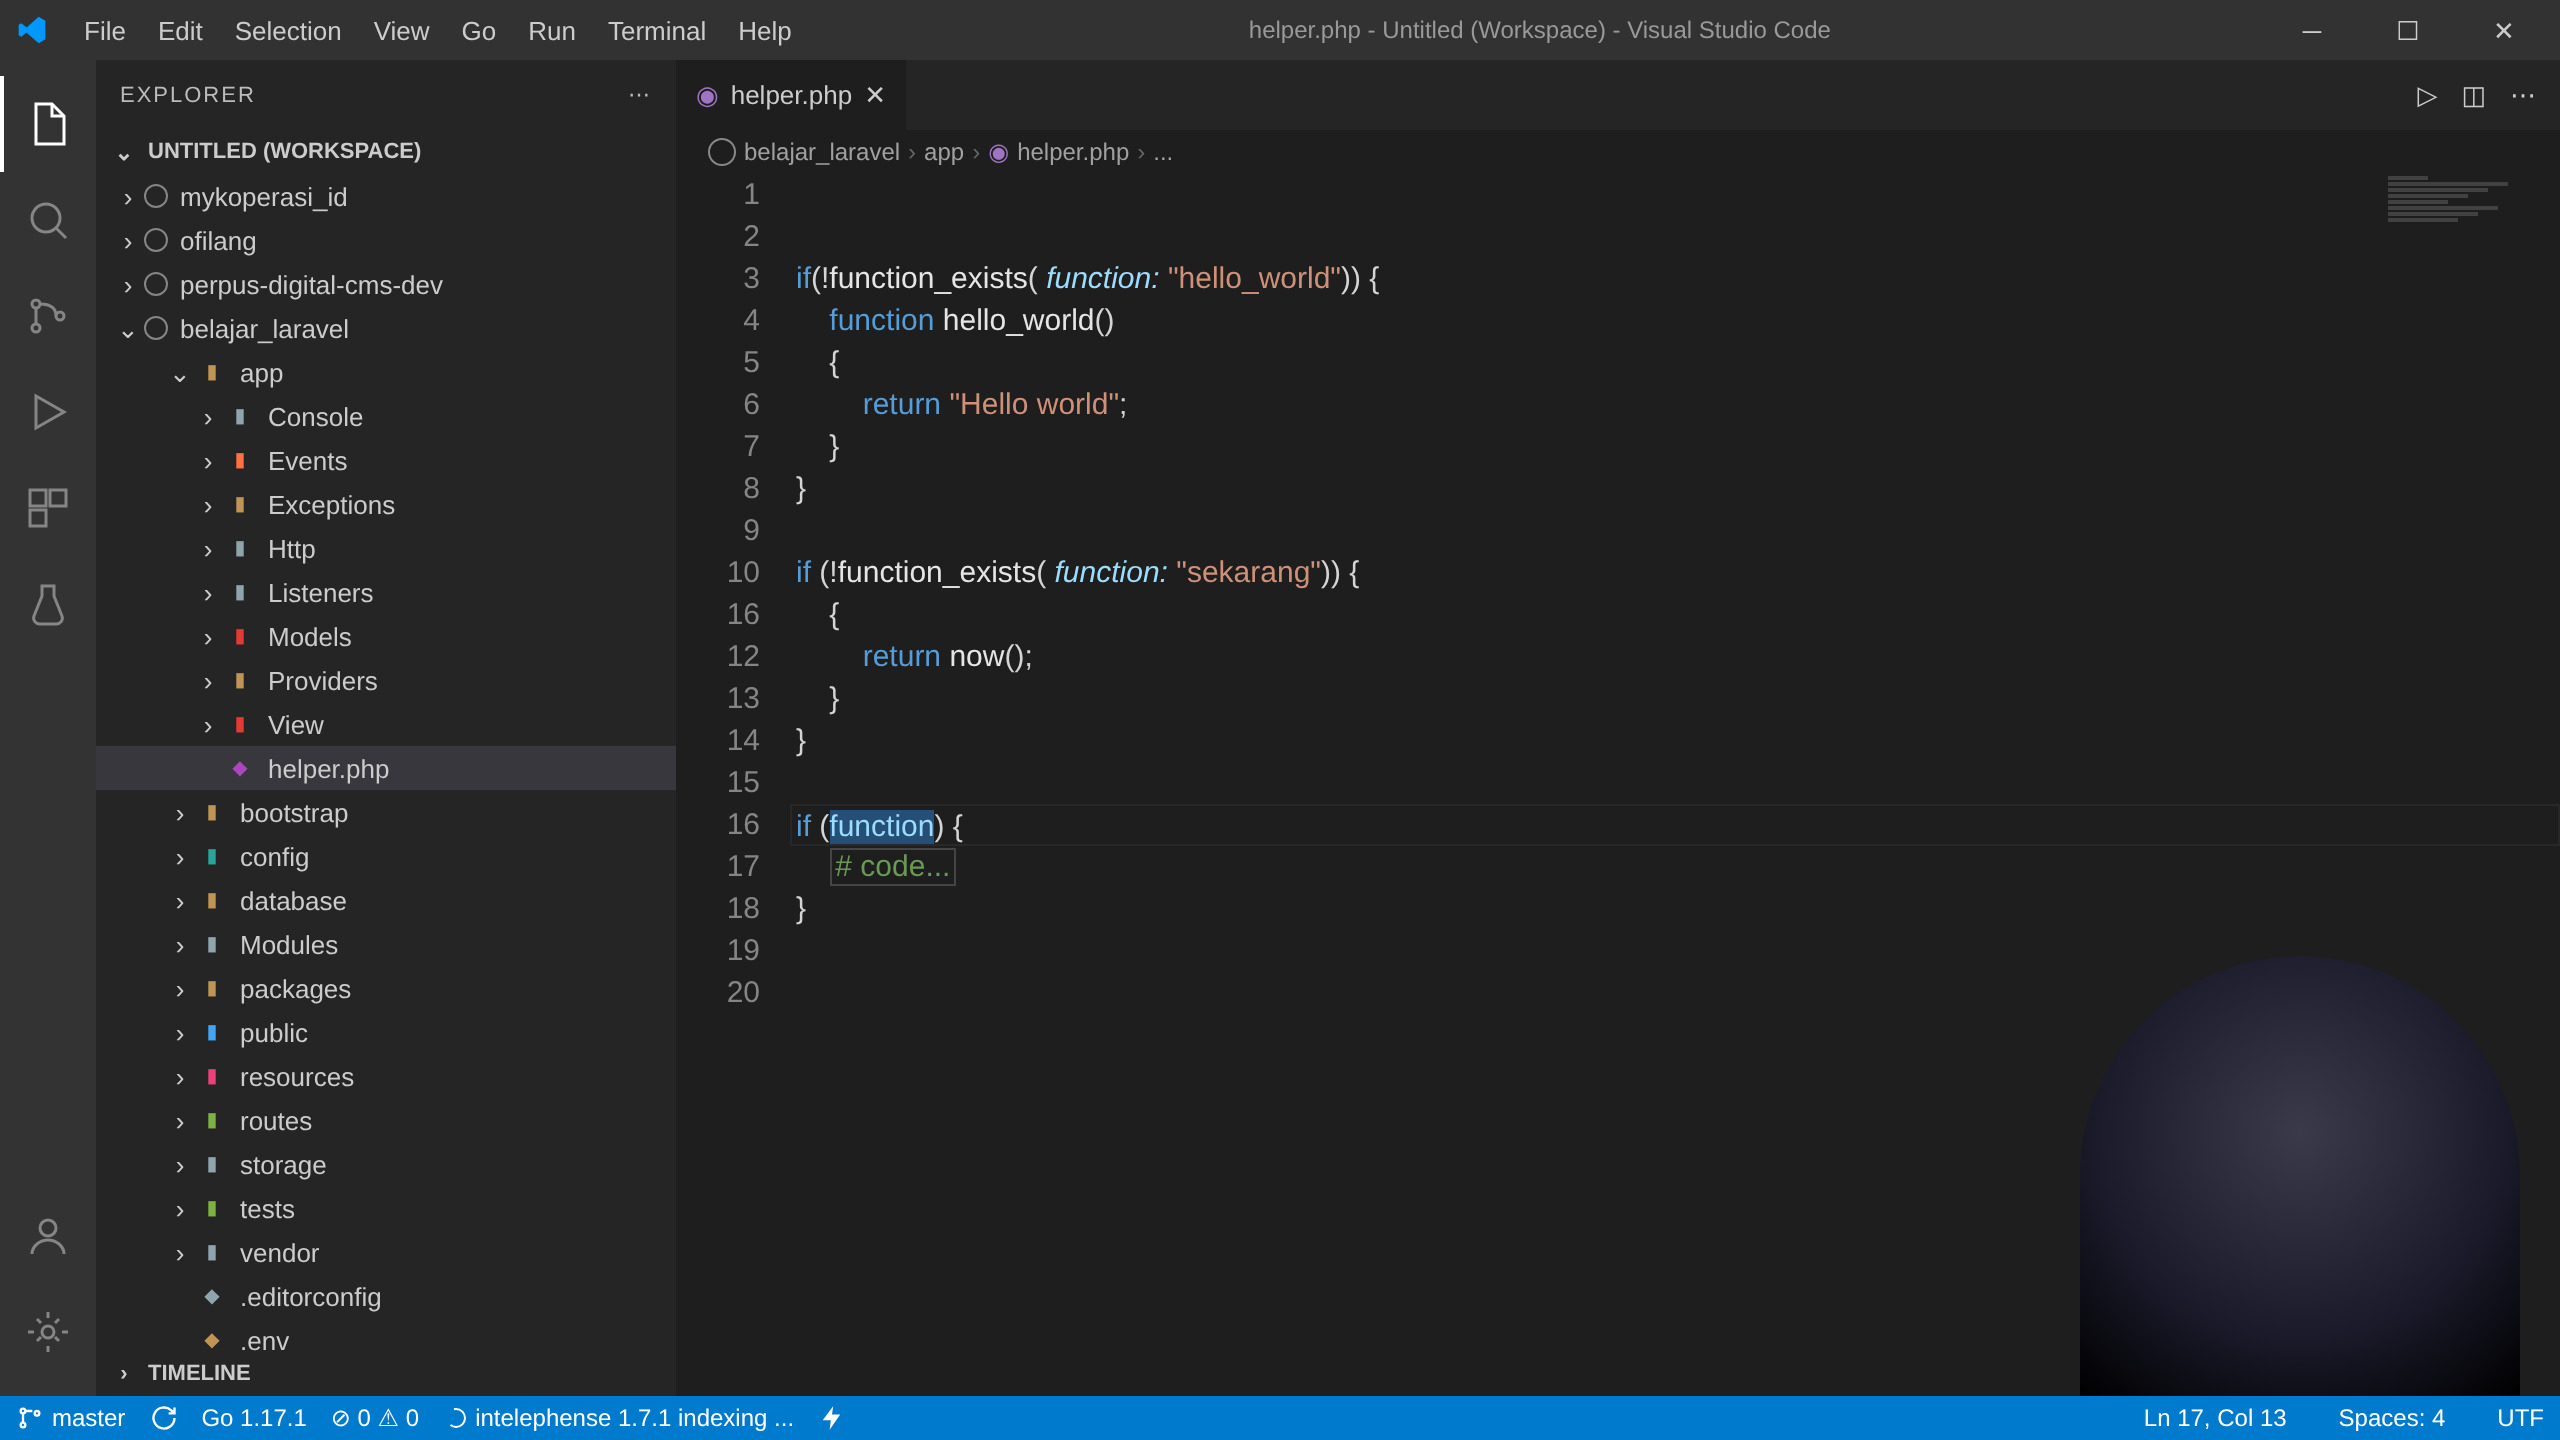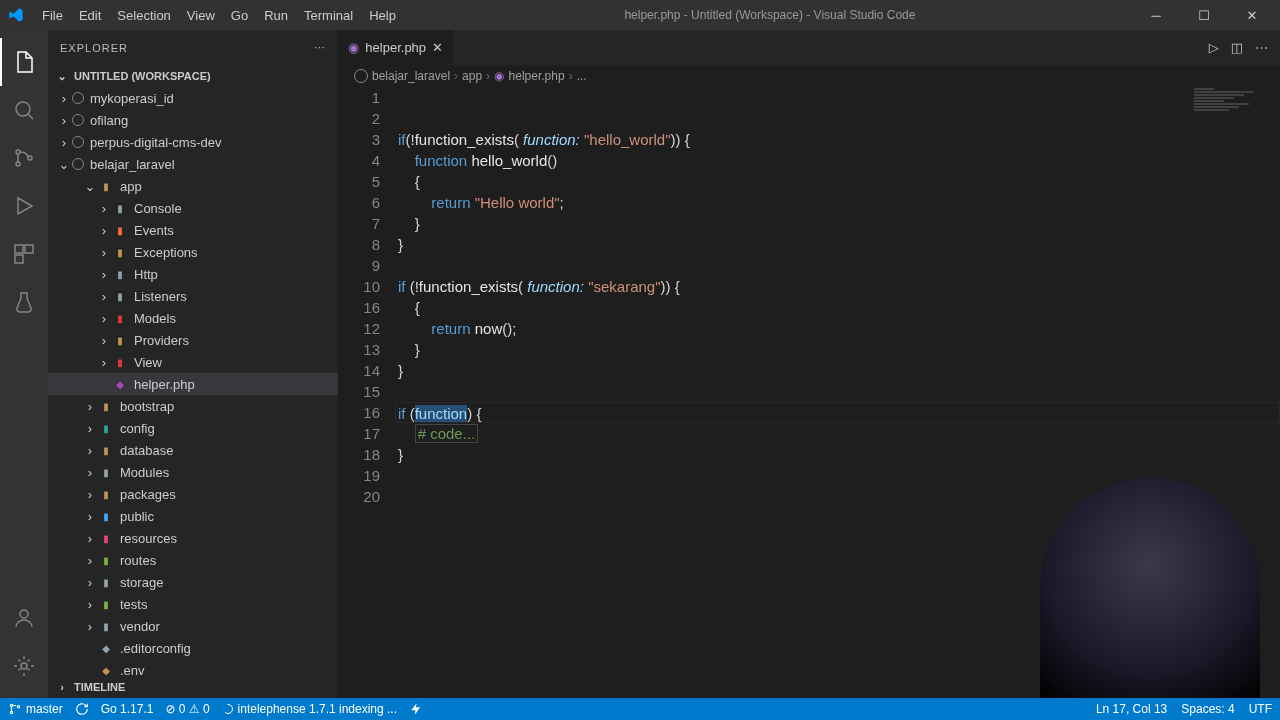--- a/index.html
+++ b/index.html
@@ -62,21 +62,21 @@
 .k-var { color: #9cdcfe; }
 .hint-box { border: 1px solid #454545; padding: 0 2px; }
 .snippet-sel { background: #264f78; padding: 0; }
 .current-line { border: 1px solid #282828; margin-left: -3px; padding-left: 2px; }
 
 .minimap { position: absolute; right: 0; top: 57px; width: 90px; height: 100px; background: #1e1e1e; opacity: 0.7; }
 .minimap-line { height: 2px; background: #505050; margin: 1px 4px; }
 
 .statusbar { height: 22px; background: #007acc; display: flex; align-items: center; color: #fff; font-size: 12px; padding: 0 8px; gap: 12px; }
 .status-item { display: flex; align-items: center; gap: 4px; cursor: pointer; }
-.status-right { margin-left: auto; display: flex; gap: 14px; }
+.status-right { margin-left: auto; display: flex; gap: 26px; }
 
 .webcam { position: absolute; right: 20px; bottom: 0; width: 220px; height: 220px; border-radius: 110px 110px 0 0; background: radial-gradient(circle at 50% 40%, #3a3a4a 0%, #1a1a2a 60%, #000 100%); overflow: hidden; }
 </style>
 </head>
 <body>
 
 <div class="titlebar">
   <div class="titlebar-left">
     <svg class="logo" viewBox="0 0 24 24">
         <path fill="#0098ff" d="M17 2l5 3v14l-5 3-9-8v-.1L4 17l-2-1V8l2-1 4 3.1L17 2z"></path>

